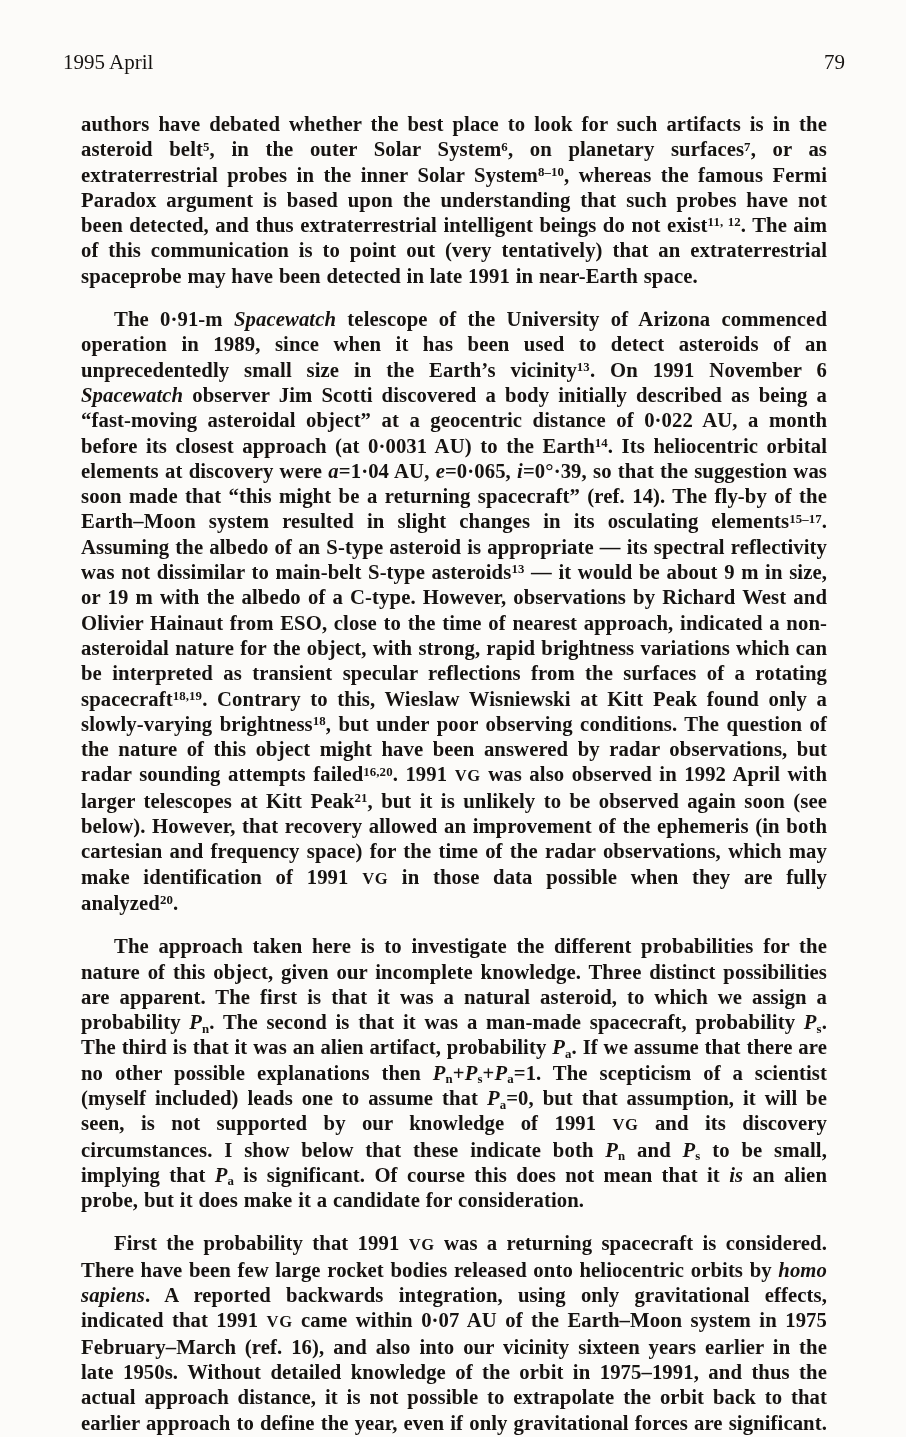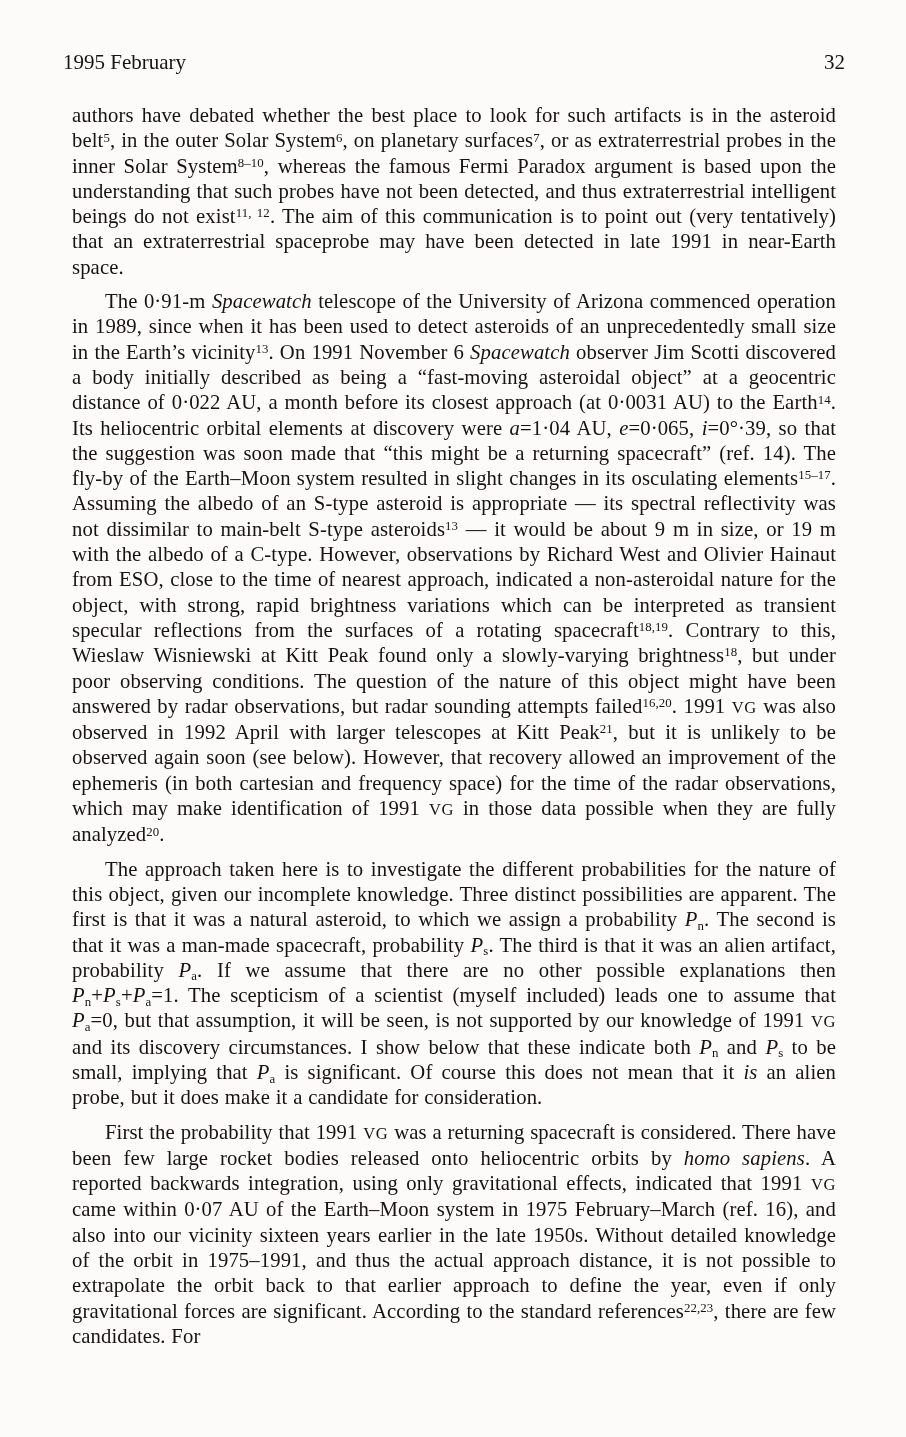--- a/index.html
+++ b/index.html
@@ -34,43 +34,44 @@
     top: 94px;
     left: 63px;
     width: 782px;
     font-size: 20.7px;
     line-height: 25.3px;
     text-align: justify;
     letter-spacing: 0.1px;
     word-spacing: 0.5px;
   }
   .body-text p {
-    margin: 9px;
+    margin: 18px;
     padding: 0;
     text-indent: 0;
+    font-weight: bold;
   }
   .body-text p.indent { text-indent: 33px; }
   .it { font-style: italic; }
   .sc { font-size: 0.8em; letter-spacing: 0.6px; }
   sup, sub {
     font-size: 0.62em;
     line-height: 0;
     position: relative;
     vertical-align: baseline;
   }
   sup { top: -0.45em; }
   sub { top: 0.28em; }
 </style>
 </head>
 <body>
 
 <div class="page">
   <div class="running-head">
-    <span class="rh-left">1995 February</span>
-    <span class="rh-right">32</span>
+    <span class="rh-left">1995 April</span>
+    <span class="rh-right">79</span>
   </div>
   <div class="body-text">
       <p><span>authors have debated whether the best place to look for such artifacts is in the asteroid belt</span><sup>5</sup><span>, in the outer Solar System</span><sup>6</sup><span>, on planetary surfaces</span><sup>7</sup><span>, or as extraterrestrial probes in the inner Solar System</span><sup>8–10</sup><span>, whereas the famous Fermi Paradox argument is based upon the understanding that such probes have not been detected, and thus extraterrestrial intelligent beings do not exist</span><sup>11, 12</sup><span>. The aim of this communication is to point out (very tentatively) that an extraterrestrial spaceprobe may have been detected in late 1991 in near-Earth space.</span></p>
       <p class="indent"><span>The 0·91-m </span><span class="it">Spacewatch</span><span> telescope of the University of Arizona commenced operation in 1989, since when it has been used to detect asteroids of an unprecedentedly small size in the Earth’s vicinity</span><sup>13</sup><span>. On 1991 November 6 </span><span class="it">Spacewatch</span><span> observer Jim Scotti discovered a body initially described as being a “fast-moving asteroidal object” at a geocentric distance of 0·022 AU, a month before its closest approach (at 0·0031 AU) to the Earth</span><sup>14</sup><span>. Its heliocentric orbital elements at discovery were </span><span class="it">a</span><span>=1·04 AU, </span><span class="it">e</span><span>=0·065, </span><span class="it">i</span><span>=0°·39, so that the suggestion was soon made that “this might be a returning spacecraft” (ref. 14). The fly-by of the Earth–Moon system resulted in slight changes in its osculating elements</span><sup>15–17</sup><span>. Assuming the albedo of an S-type asteroid is appropriate — its spectral reflectivity was not dissimilar to main-belt S-type asteroids</span><sup>13</sup><span> — it would be about 9 m in size, or 19 m with the albedo of a C-type. However, observations by Richard West and Olivier Hainaut from ESO, close to the time of nearest approach, indicated a non-asteroidal nature for the object, with strong, rapid brightness variations which can be interpreted as transient specular reflections from the surfaces of a rotating spacecraft</span><sup>18,19</sup><span>. Contrary to this, Wieslaw Wisniewski at Kitt Peak found only a slowly-varying brightness</span><sup>18</sup><span>, but under poor observing conditions. The question of the nature of this object might have been answered by radar observations, but radar sounding attempts failed</span><sup>16,20</sup><span>. 1991 </span><span class="sc">VG</span><span> was also observed in 1992 April with larger telescopes at Kitt Peak</span><sup>21</sup><span>, but it is unlikely to be observed again soon (see below). However, that recovery allowed an improvement of the ephemeris (in both cartesian and frequency space) for the time of the radar observations, which may make identification of 1991 </span><span class="sc">VG</span><span> in those data possible when they are fully analyzed</span><sup>20</sup><span>.</span></p>
       <p class="indent"><span>The approach taken here is to investigate the different probabilities for the nature of this object, given our incomplete knowledge. Three distinct possibilities are apparent. The first is that it was a natural asteroid, to which we assign a probability </span><span class="it">P</span><sub>n</sub><span>. The second is that it was a man-made spacecraft, probability </span><span class="it">P</span><sub>s</sub><span>. The third is that it was an alien artifact, probability </span><span class="it">P</span><sub>a</sub><span>. If we assume that there are no other possible explanations then </span><span class="it">P</span><sub>n</sub><span>+</span><span class="it">P</span><sub>s</sub><span>+</span><span class="it">P</span><sub>a</sub><span>=1. The scepticism of a scientist (myself included) leads one to assume that </span><span class="it">P</span><sub>a</sub><span>=0, but that assumption, it will be seen, is not supported by our knowledge of 1991 </span><span class="sc">VG</span><span> and its discovery circumstances. I show below that these indicate both </span><span class="it">P</span><sub>n</sub><span> and </span><span class="it">P</span><sub>s</sub><span> to be small, implying that </span><span class="it">P</span><sub>a</sub><span> is significant. Of course this does not mean that it </span><span class="it">is</span><span> an alien probe, but it does make it a candidate for consideration.</span></p>
       <p class="indent"><span>First the probability that 1991 </span><span class="sc">VG</span><span> was a returning spacecraft is considered. There have been few large rocket bodies released onto heliocentric orbits by </span><span class="it">homo sapiens</span><span>. A reported backwards integration, using only gravitational effects, indicated that 1991 </span><span class="sc">VG</span><span> came within 0·07 AU of the Earth–Moon system in 1975 February–March (ref. 16), and also into our vicinity sixteen years earlier in the late 1950s. Without detailed knowledge of the orbit in 1975–1991, and thus the actual approach distance, it is not possible to extrapolate the orbit back to that earlier approach to define the year, even if only gravitational forces are significant. According to the standard references</span><sup>22,23</sup><span>, there are few candidates. For</span></p>
     </div>
 </div>
 
 </body></html>

